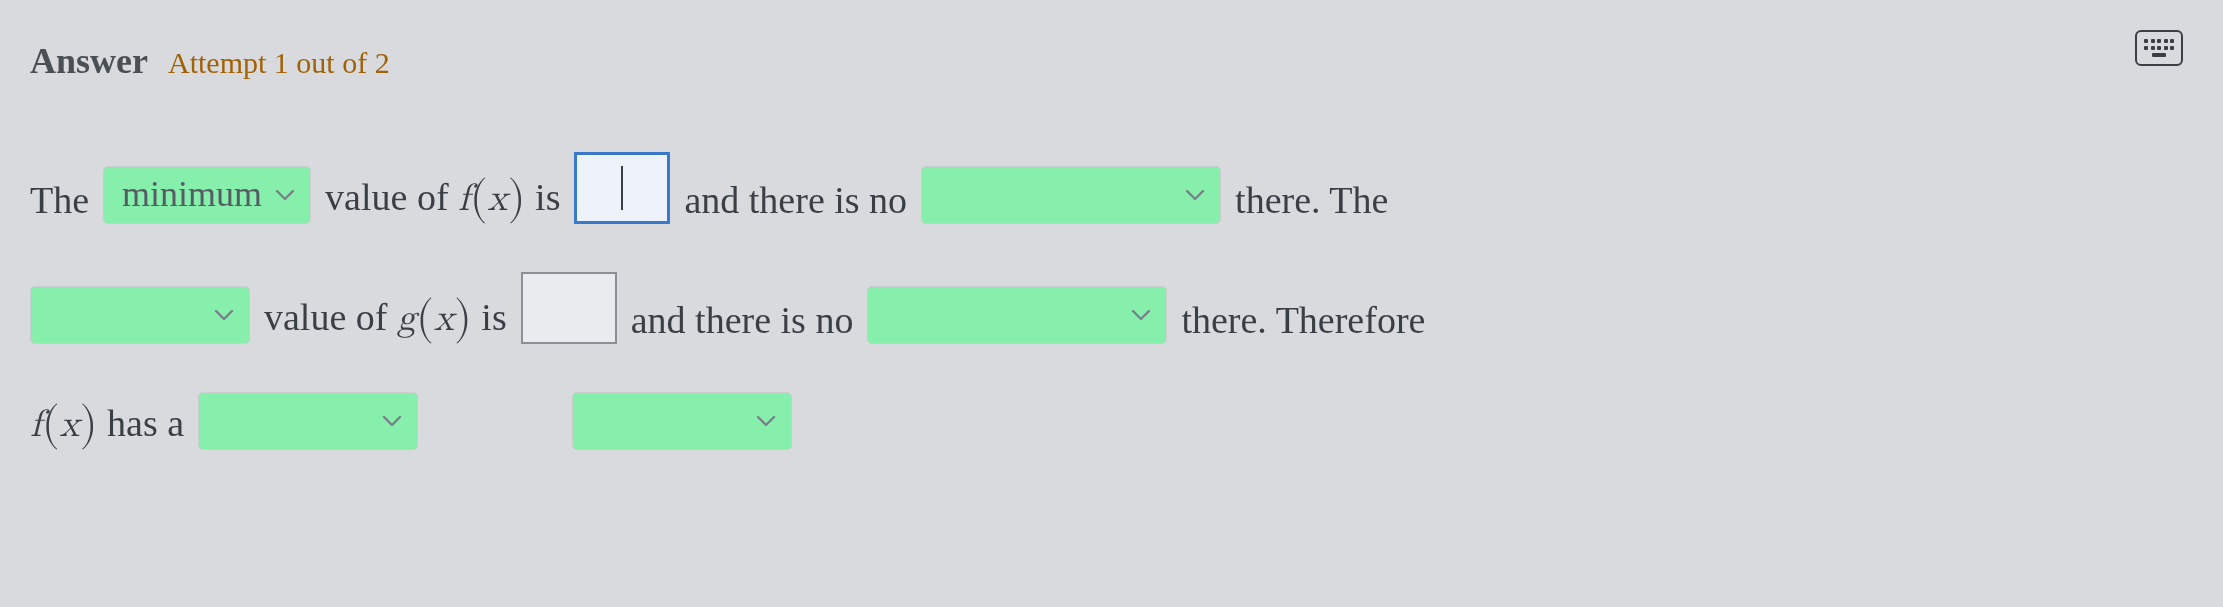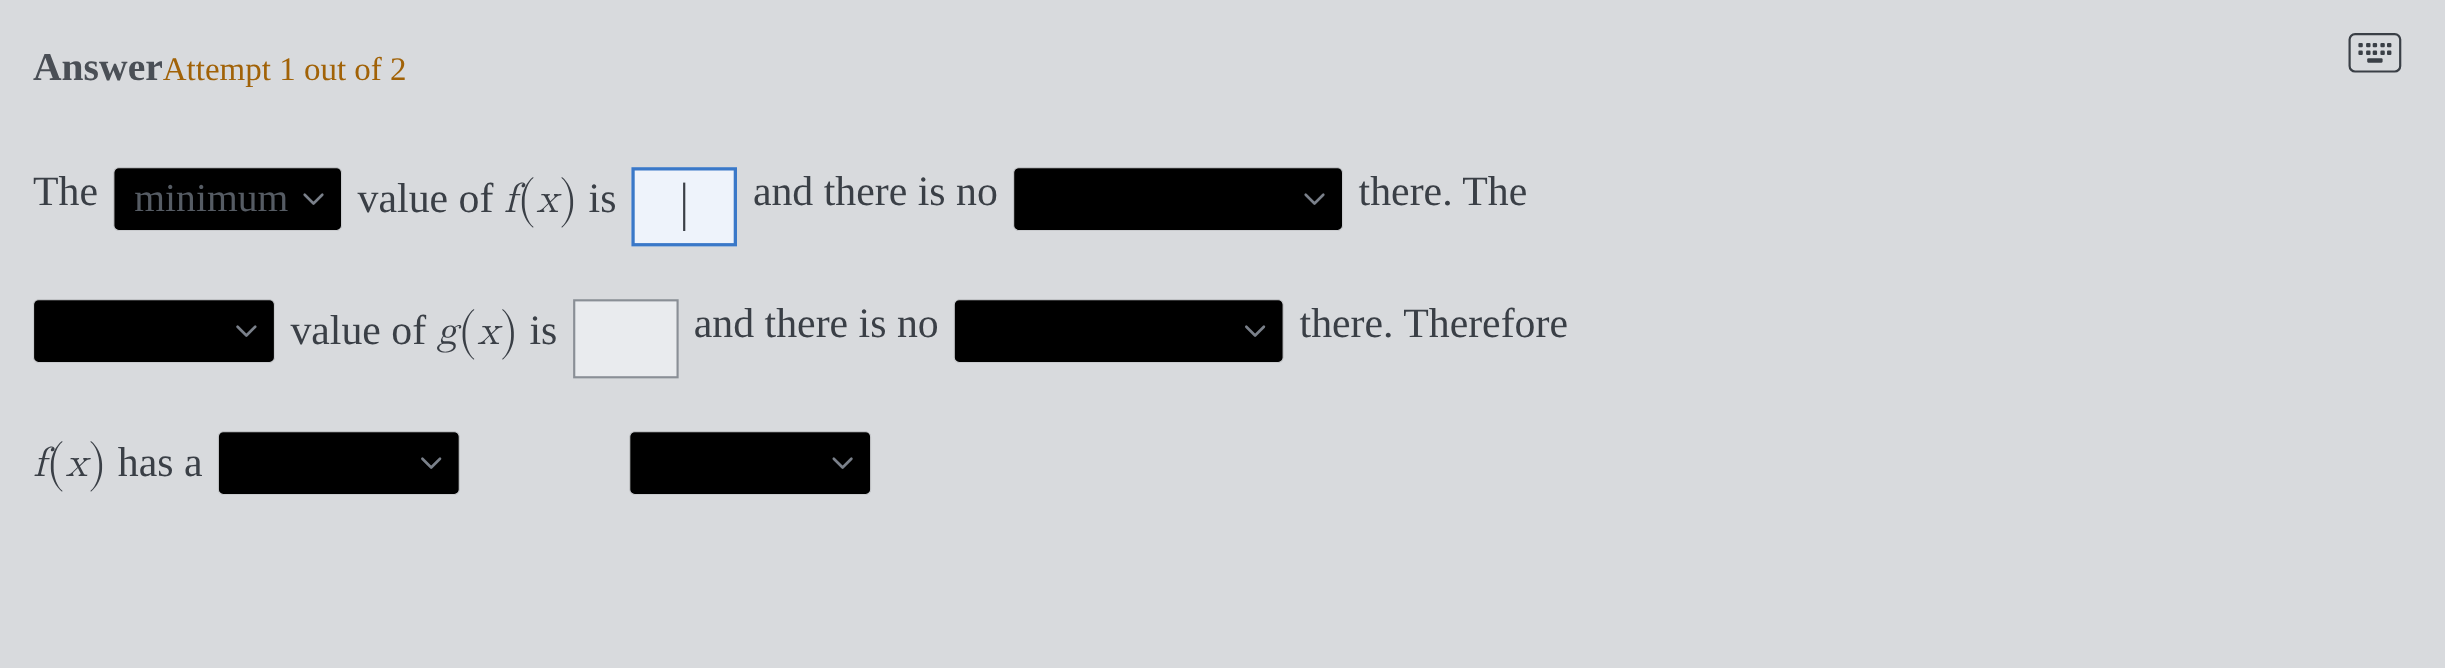--- a/index.html
+++ b/index.html
@@ -10,20 +10,21 @@
       padding: 40px 30px 0 30px;
       font-size: 38px;
       position: relative;
       width: 2223px;
       height: 607px;
       overflow: hidden;
     }
     .header {
       display: flex;
       align-items: baseline;
+      gap: 20px;
       margin-bottom: 70px;
     }
     .answer-label {
       font-weight: bold;
       color: #4a4f56;
       font-size: 36px;
     }
     .attempt-label {
       color: #a16207;
       font-size: 30px;
@@ -50,40 +51,40 @@
     .keyboard-icon .kb-key {
       width: 4px; height: 4px;
       background: #3a3f46;
       border-radius: 1px;
     }
     .keyboard-icon .kb-key.wide {
       width: 14px;
     }
     .line {
       display: flex;
-      align-items: flex-start;
+      align-items: flex-end;
       flex-wrap: nowrap;
       gap: 14px;
       margin-bottom: 48px;
       line-height: 1.2;
     }
     .text { white-space: nowrap; }
     .math {
       font-family: 'Latin Modern Math', 'Cambria Math', Georgia, serif;
       font-style: italic;
       white-space: nowrap;
     }
     .math .paren { font-style: normal; font-size: 46px; position: relative; top: 2px; }
     .dropdown {
       display: inline-flex;
       align-items: center;
       justify-content: flex-end;
       min-height: 58px;
       padding: 6px 14px 6px 18px;
-      background: #000000;
+      background: #86efac;
       border: 1.5px solid #c9cbce;
       border-radius: 5px;
       color: #565c64;
       font-size: 36px;
       gap: 12px;
       cursor: pointer;
       white-space: nowrap;
     }
     .dropdown.empty {
       min-width: 300px;

